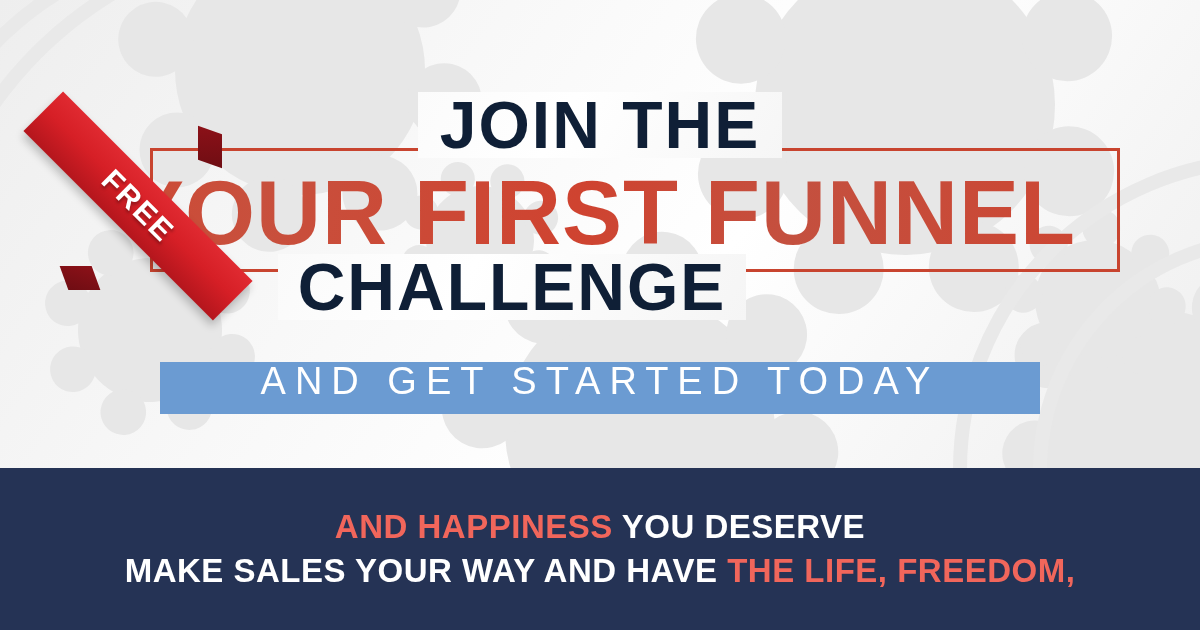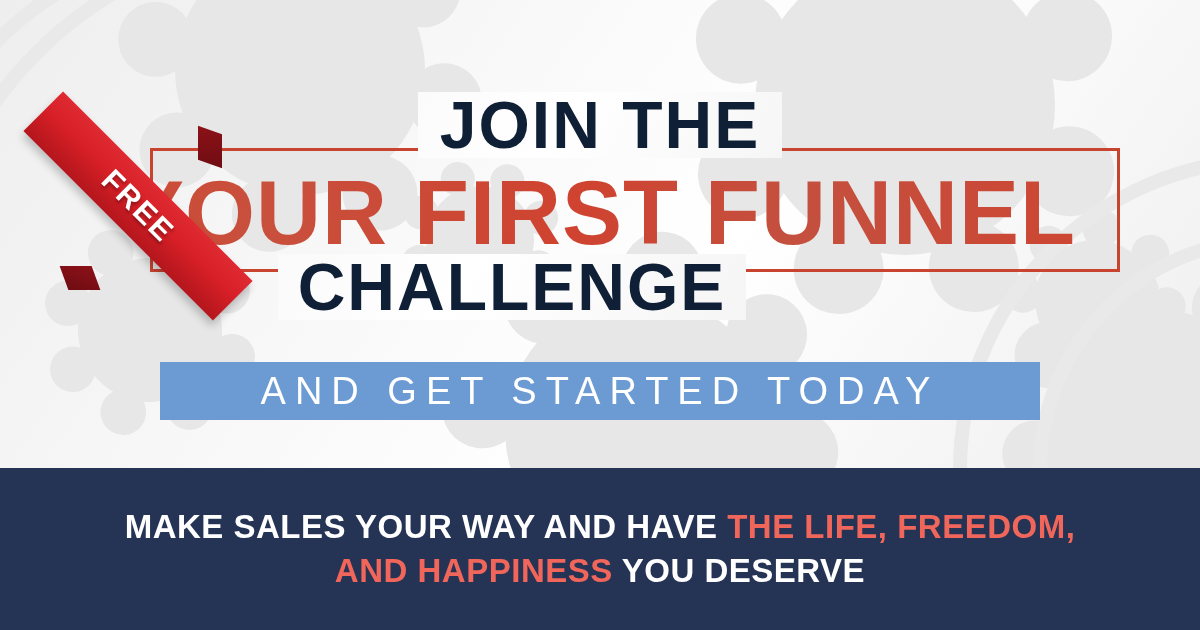--- a/index.html
+++ b/index.html
@@ -167,24 +167,23 @@
     background: linear-gradient(200deg, #8c1118 0%, #6f0d13 100%);
     transform: skewX(20deg);
   }
 
   
   .subtitle-bar {
     position: absolute;
     left: 160px;
     top: 362px;
     width: 880px;
-    height: 58px;
+    height: 52px;
     background: #6b9bd2;
     display: flex;
-    align-items: center;
     justify-content: center;
   }
   .subtitle-text {
     color: #ffffff;
     font-size: 38px;
     font-weight: 400;
     letter-spacing: 9px;
     line-height: 1;
     white-space: nowrap;
   }
@@ -293,20 +292,20 @@
       <div class="ribbon-label">FREE</div>
     </div>
 
     <div class="subtitle-bar">
       <span class="subtitle-text">AND GET STARTED TODAY</span>
     </div>
   </div>
 
   <div class="bottom-strip">
     <div class="tagline">
+      <span class="hl">AND HAPPINESS</span><span> YOU DESERVE</span>
+    </div>
+    <div class="tagline">
       <span>MAKE SALES YOUR WAY AND HAVE </span><span class="hl">THE LIFE, FREEDOM,</span>
     </div>
-    <div class="tagline">
-      <span class="hl">AND HAPPINESS</span><span> YOU DESERVE</span>
-    </div>
   </div>
 
 </div>
 
 </body></html>

